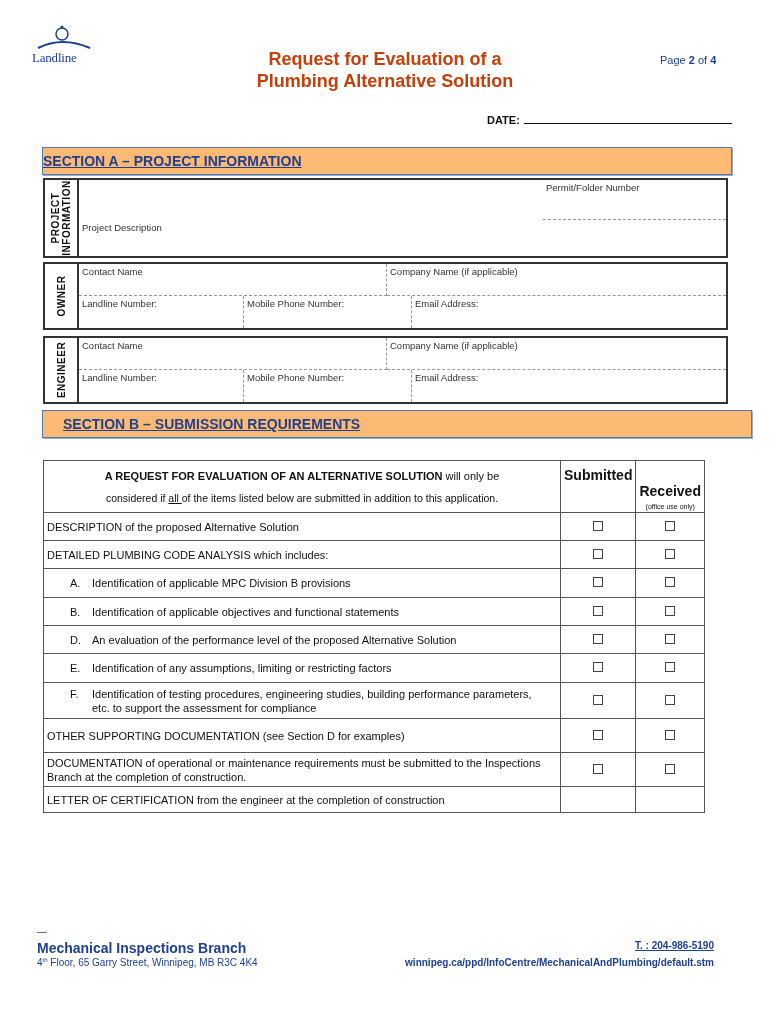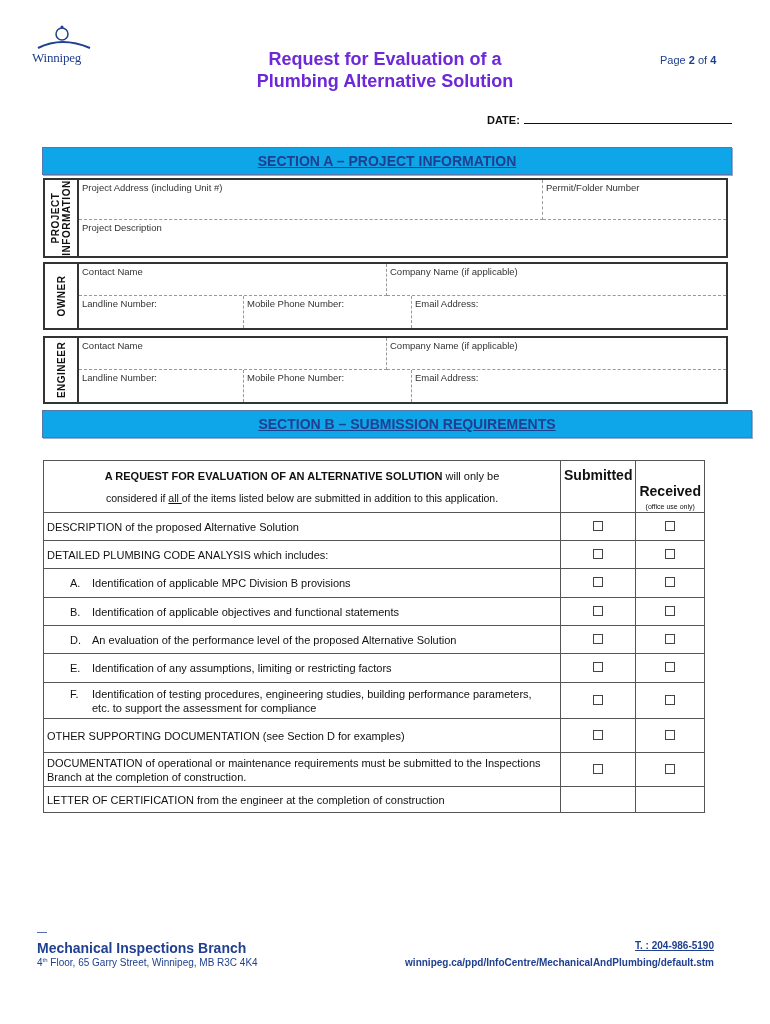--- a/index.html
+++ b/index.html
@@ -1,25 +1,25 @@
 <!DOCTYPE html>
 <html><head>
 <meta charset="utf-8">
 <style>
   html, body { margin:0; padding:0; background:#ffffff; }
   body { width:770px; height:1024px; position:relative; font-family:"Liberation Sans", sans-serif; color:#111; overflow:hidden; }
   .abs { position:absolute; }
   .logo { left:30px; top:22px; width:70px; height:50px; }
   .logo-text { position:absolute; left:2px; top:28px; font-family:"Liberation Serif", serif; font-size:13px; color:#1f3f8f; letter-spacing:-0.2px; }
-  .title { left:200px; top:48px; width:370px; text-align:center; font-size:18px; font-weight:bold; line-height:22px; color:#6d28d9; }
+  .title { left:200px; top:48px; width:370px; text-align:center; font-size:18px; font-weight:bold; line-height:22px; color:#c2410c; }
   .pagenum { left:660px; top:54px; font-size:11px; color:#1f3f8f; }
   .pagenum b { font-weight:bold; }
   .date { left:487px; top:113px; font-size:11px; font-weight:bold; }
   .date-line { display:inline-block; width:208px; border-bottom:1px solid #111; margin-left:4px; height:10px; vertical-align:baseline; }
-  .sec-header { left:42px; width:688px; height:26px; background:#0ea5e9; border:1.5px solid #5577aa; box-shadow:1px 1px 0 #9aaccc; text-align:center; font-size:14px; font-weight:bold; line-height:26px; color:#1f3f8f; }
+  .sec-header { left:42px; width:688px; height:26px; background:#fdba74; border:1.5px solid #5577aa; box-shadow:1px 1px 0 #9aaccc; text-align:left; font-size:14px; font-weight:bold; line-height:26px; color:#1f3f8f; }
   .sec-header span { text-decoration:underline; }
   .block { left:43px; width:685px; border:2px solid #333; box-sizing:border-box; }
   .side { position:absolute; left:0; top:0; bottom:0; width:32px; border-right:2px solid #333; }
   .side-label { position:absolute; left:50%; top:50%; transform:translate(-50%,-50%) rotate(-90deg); white-space:nowrap; font-size:10px; font-weight:bold; text-align:center; line-height:11px; letter-spacing:0.5px; }
   .cell { position:absolute; font-size:9.5px; color:#333; padding:2px 3px; box-sizing:border-box; }
   .dash-r { border-right:1px dashed #999; }
   .dash-b { border-bottom:1px dashed #999; }
   table.req { position:absolute; left:43px; top:460px; width:560px; border-collapse:collapse; font-size:11px; }
   table.req td { border:1.5px solid #555; padding:0 3px; }
   .c-sub, .c-rec { width:77px; text-align:center; }
@@ -33,21 +33,21 @@
 </style>
 </head>
 <body>
 
 <div class="abs logo">
   <svg width="70" height="30" viewBox="0 0 70 30">
     <circle cx="32" cy="12" r="6" fill="none" stroke="#1f3f8f" stroke-width="1.5"></circle>
     <circle cx="32" cy="5" r="1.5" fill="#1f3f8f"></circle>
     <path d="M8 26 Q32 14 60 26" fill="none" stroke="#1f3f8f" stroke-width="2"></path>
   </svg>
-  <div class="logo-text">Winnipeg</div>
+  <div class="logo-text">Landline</div>
 </div>
 
 <div class="abs title">
   <div>Request for Evaluation of a</div>
   <div>Plumbing Alternative Solution</div>
 </div>
 
 <div class="abs pagenum">
   <span>Page</span> <b>2</b> <span>of</span> <b>4</b>
 </div>
@@ -60,21 +60,20 @@
   <span>SECTION A – PROJECT INFORMATION</span>
 </div>
 
 <div class="abs block" style="top:178px; height:80px;">
   <div class="side">
     <div class="side-label">
         <div>PROJECT</div>
         <div>INFORMATION</div>
       </div>
   </div>
-  <div class="cell dash-b dash-r" style="left:34px; top:0; width:464px; height:40px;"><span>Project Address (including Unit #)</span></div>
   <div class="cell dash-b" style="left:498px; top:0; width:183px; height:40px;"><span>Permit/Folder Number</span></div>
   <div class="cell" style="left:34px; top:40px; width:647px; height:36px;"><span>Project Description</span></div>
 </div>
 
 <div class="abs block" style="top:262px; height:68px;">
   <div class="side">
     <div class="side-label">OWNER</div>
   </div>
   <div class="cell dash-b dash-r" style="left:34px; top:0; width:308px; height:32px;"><span>Contact Name</span></div>
   <div class="cell dash-b" style="left:342px; top:0; width:339px; height:32px;"><span>Company Name (if applicable)</span></div>

